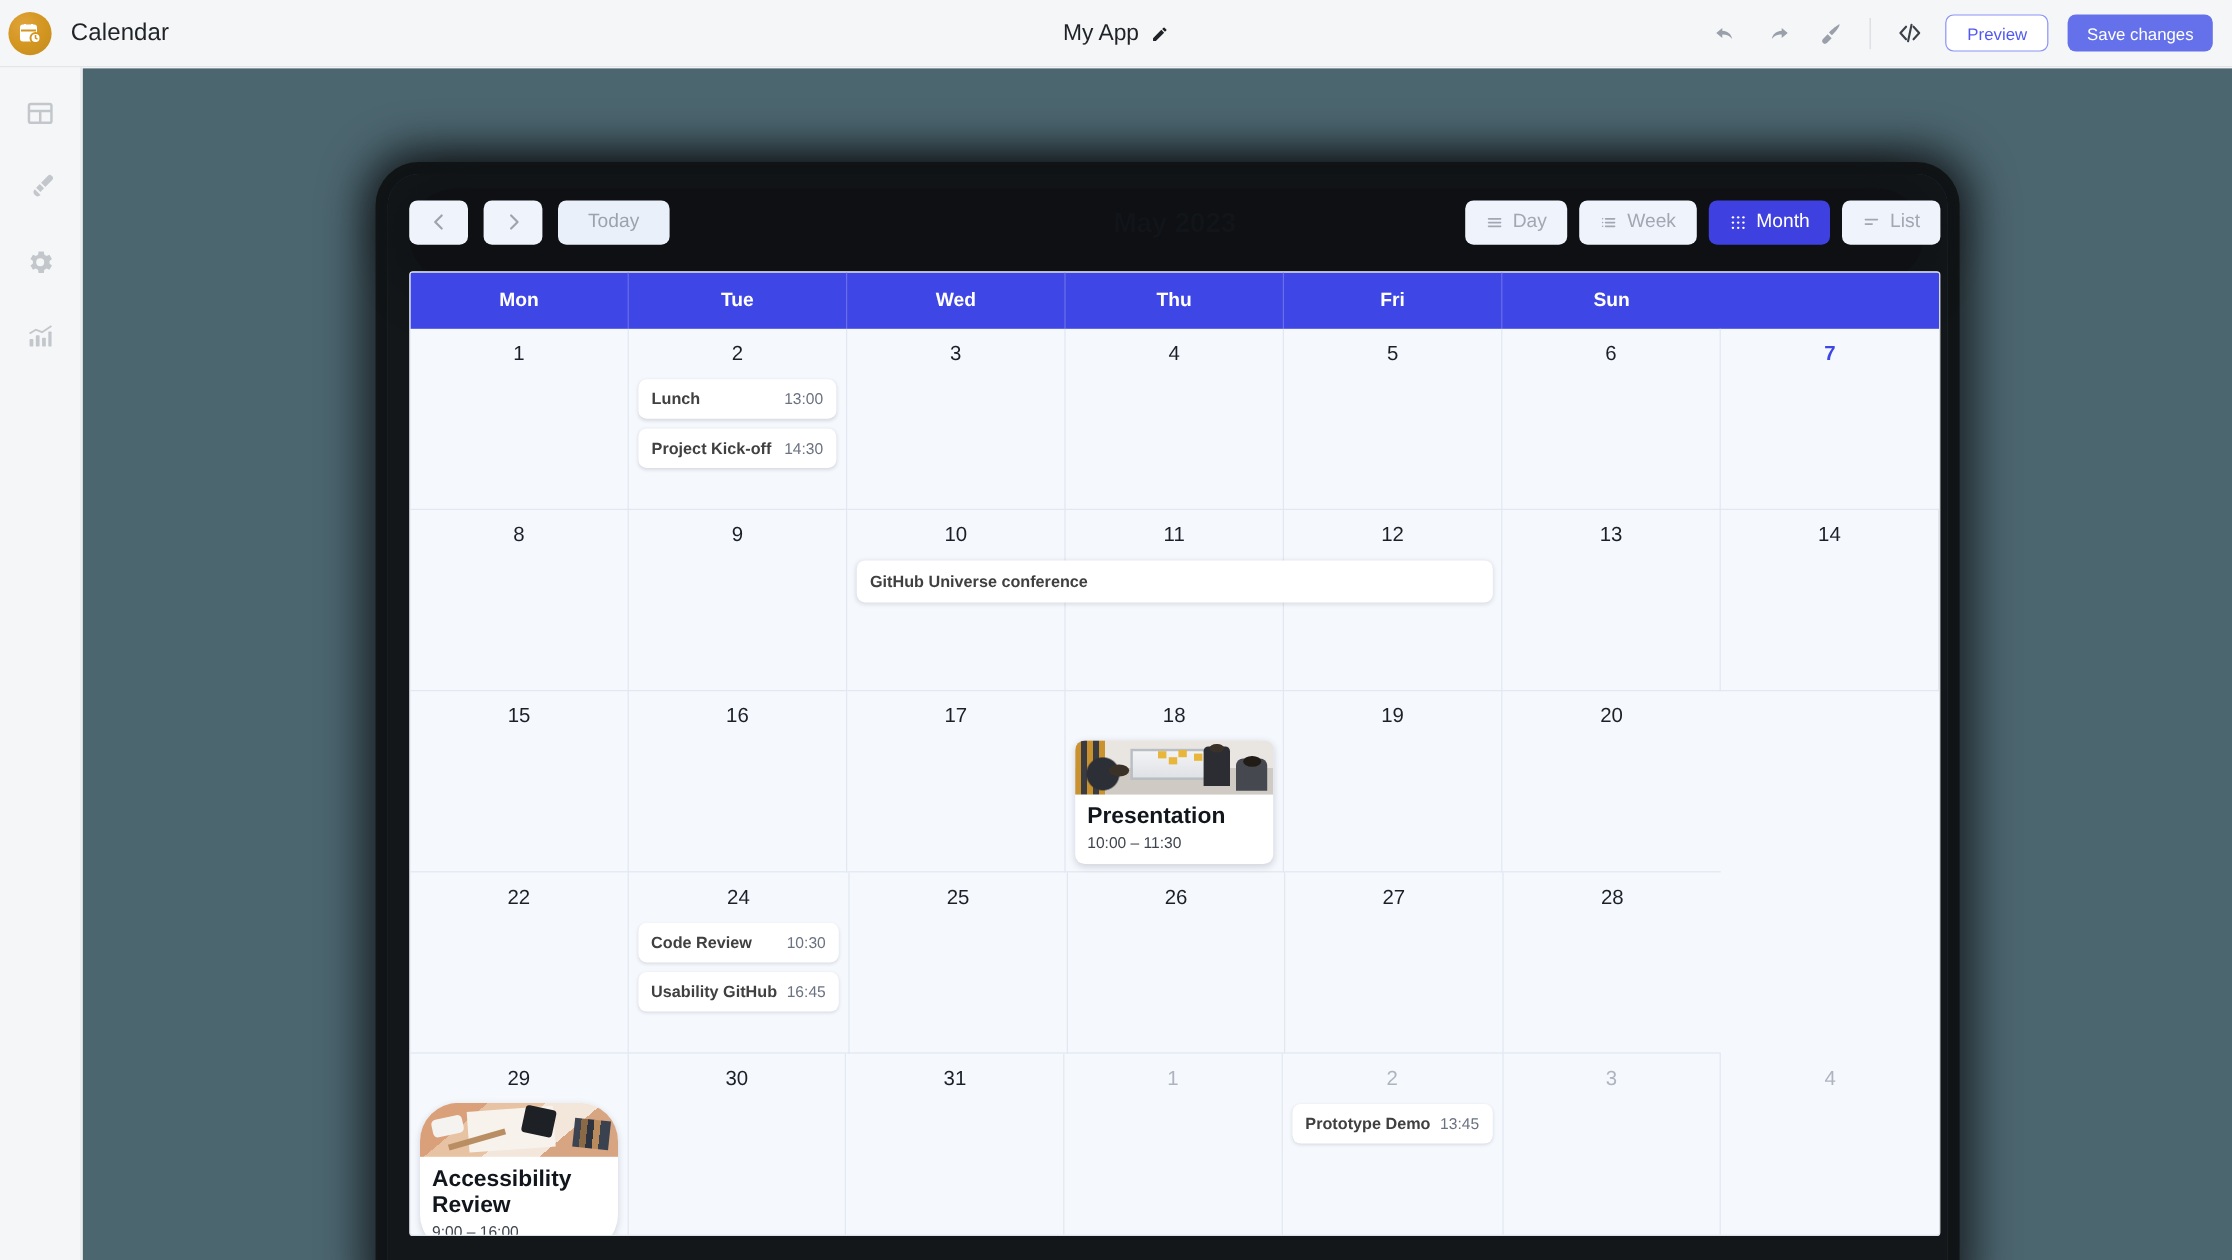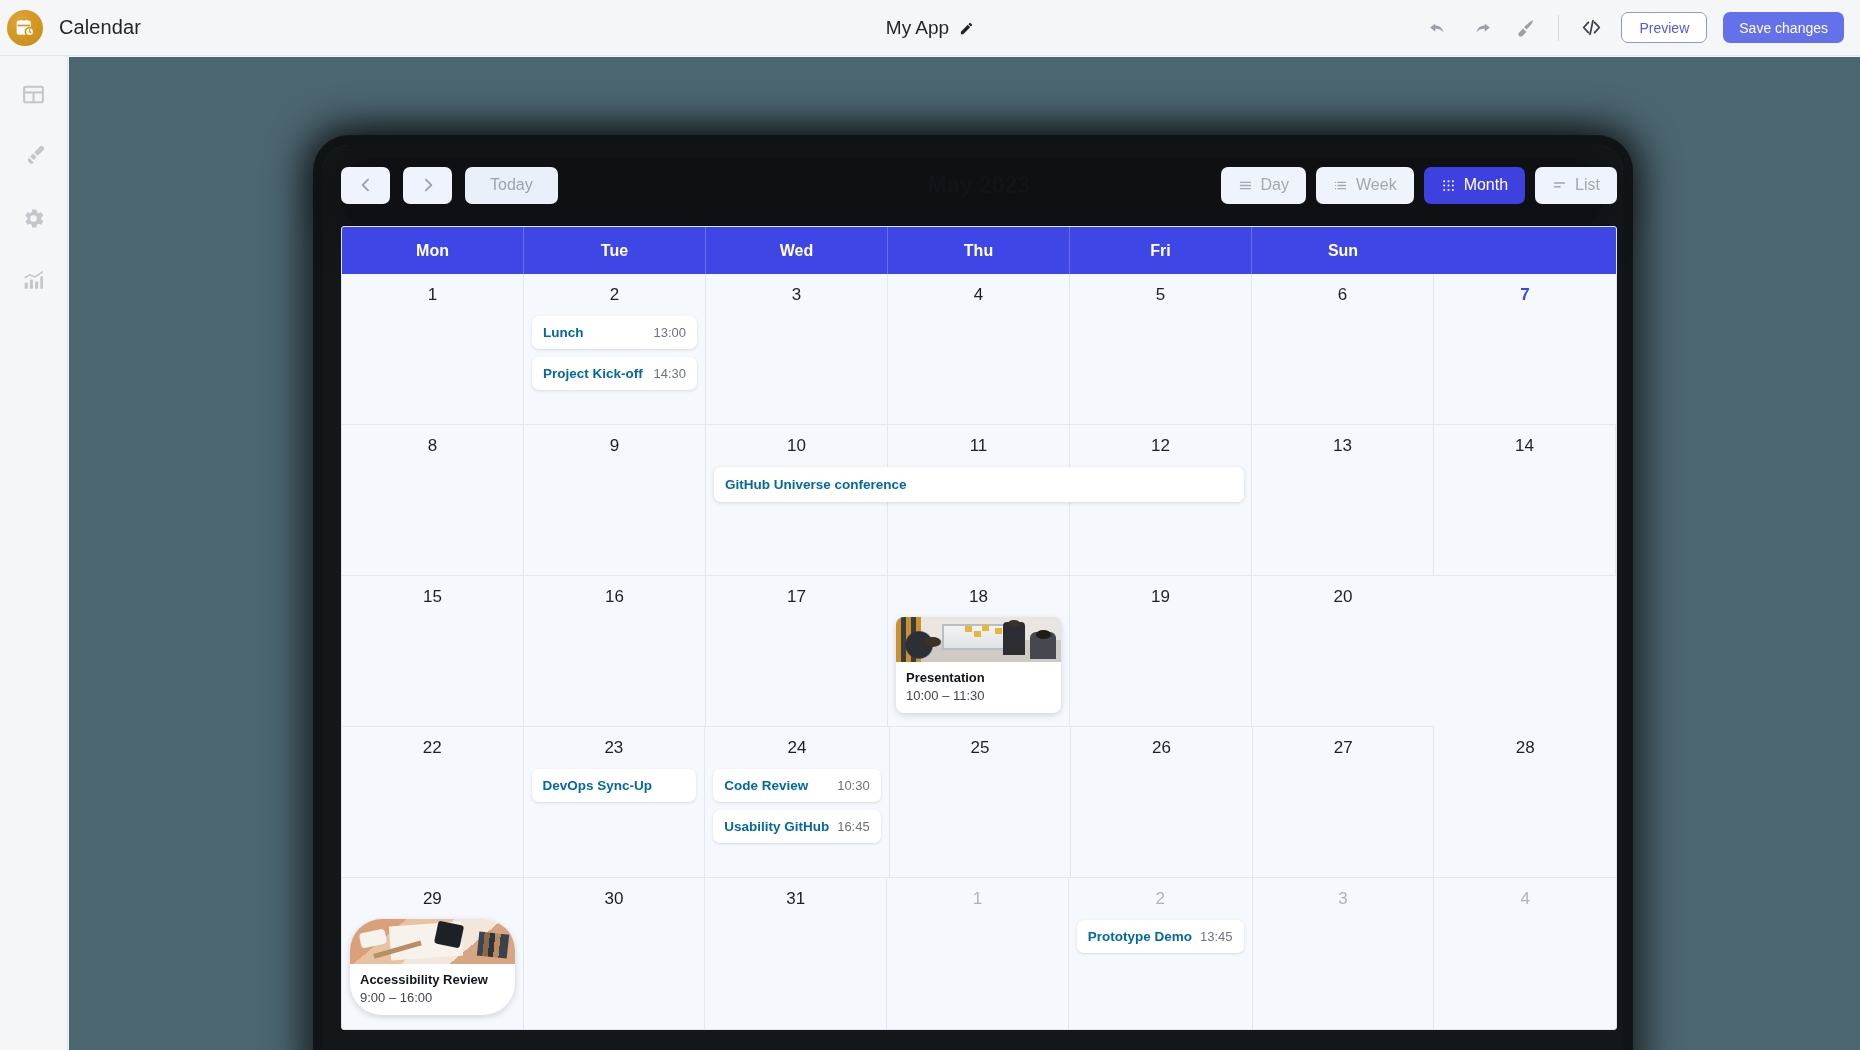--- a/index.html
+++ b/index.html
@@ -171,40 +171,40 @@
   .daynum.muted { color: #aeb4bf; }
   .daynum.today { color: #3f46e6; font-weight: 700; }
 
   .events { margin-top: 10px; padding: 0 8px; display: flex; flex-direction: column; gap: 8px; }
   .ev {
     background: #ffffff; border-radius: 7px;
     box-shadow: 0 1px 3px rgba(20,25,40,.13);
     padding: 9px 11px; display: flex; align-items: center; gap: 8px;
     cursor: pointer;
   }
-  .ev-title { font-size: 13.5px; font-weight: 700; color: #0369a1; white-space: nowrap; }
+  .ev-title { font-size: 13.5px; font-weight: 700; color: #404040; white-space: nowrap; }
   .ev-time { margin-left: auto; font-size: 13px; color: #6b7280; white-space: nowrap; }
 
   
   .ev-span {
     position: absolute; z-index: 3;
     background: #ffffff; border-radius: 7px;
     box-shadow: 0 1px 4px rgba(20,25,40,.14);
     padding: 10px 11px; display: flex; align-items: center;
     cursor: pointer;
   }
 
   
   .ev-card {
     background: #ffffff; border-radius: 8px; overflow: hidden;
     box-shadow: 0 2px 6px rgba(20,25,40,.16); cursor: pointer;
   }
   .ev-photo { height: 45px; width: 100%; position: relative; overflow: hidden; }
   .ev-card-body { padding: 8px 10px 10px 10px; }
-  .ev-card-title { font-size: 13px; font-weight: 700; color: #11161d; }
+  .ev-card-title { font-size: 19px; font-weight: 700; color: #11161d; }
   .ev-card-time { font-size: 13px; color: #3f454e; margin-top: 3px; }
 
   
   .photo-meeting {
     background:
       radial-gradient(circle at 14% 62%, #2c2f36 0 9%, transparent 10%),
       linear-gradient(90deg, #c9922f 0 3%, #3a3c42 3% 6%, #c9922f 6% 9%, #3a3c42 9% 12%, #c9922f 12% 15%, transparent 15%),
       linear-gradient(180deg, #e9e6e2 0 52%, #cfcac4 52% 100%),
       #ddd8d2;
   }
@@ -526,28 +526,20 @@
               </div>
               <div class="daycell">
                 <div class="daynum">20</div>
               </div>
             </div>
             <div class="week">
               <div class="daycell">
                 <div class="daynum">22</div>
               </div>
               <div class="daycell">
-                <div class="daynum">23</div>
-                <div class="events">
-                  <div class="ev">
-                    <div class="ev-title">DevOps Sync-Up</div>
-                  </div>
-                </div>
-              </div>
-              <div class="daycell">
                 <div class="daynum">24</div>
                 <div class="events">
                   <div class="ev">
                     <div class="ev-title">Code Review</div>
                     <div class="ev-time">10:30</div>
                   </div>
                   <div class="ev">
                     <div class="ev-title">Usability GitHub</div>
                     <div class="ev-time">16:45</div>
                   </div>

